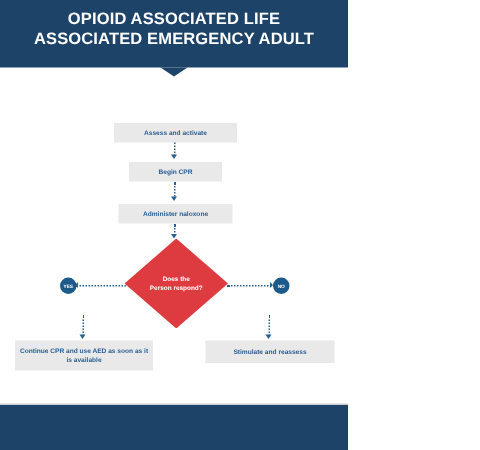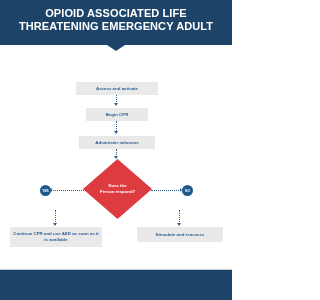--- a/index.html
+++ b/index.html
@@ -179,21 +179,21 @@
   }
 </style>
 </head>
 <body>
 
 <div id="page">
 
   <div id="header">
     <div id="header-title">
       <span>OPIOID ASSOCIATED LIFE</span><br>
-      <span>THREATENING EMERGENCY ADULT</span>
+      <span>ASSOCIATED EMERGENCY ADULT</span>
     </div>
   </div>
   <div id="header-notch"></div>
 
   <div class="flowbox" id="box-assess">
     <span>Assess and activate</span>
   </div>
   <div class="vconn" id="conn1"></div>
   <div class="varrow" id="arrow1"></div>
 

